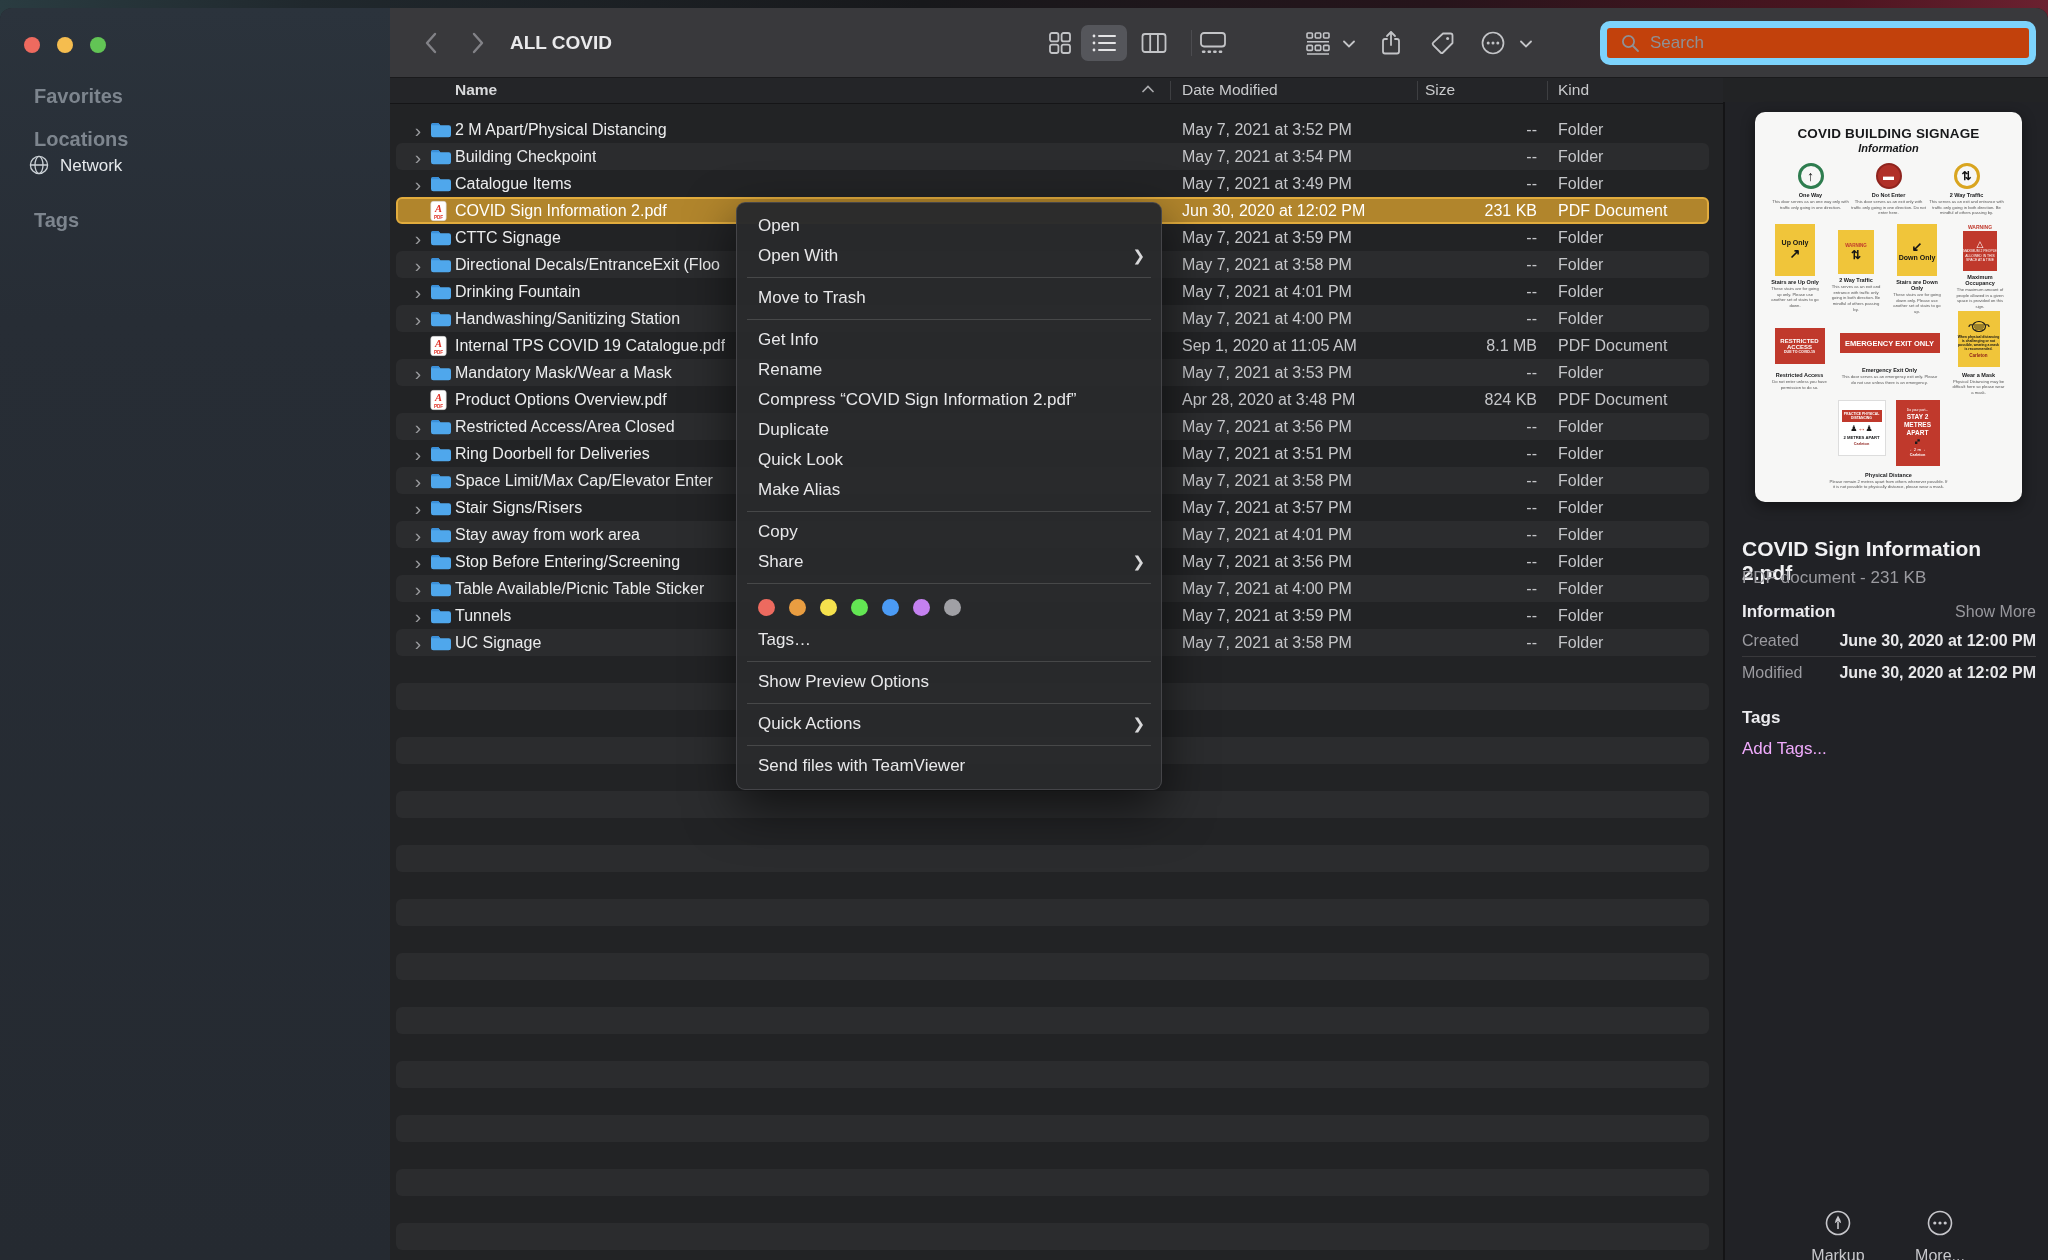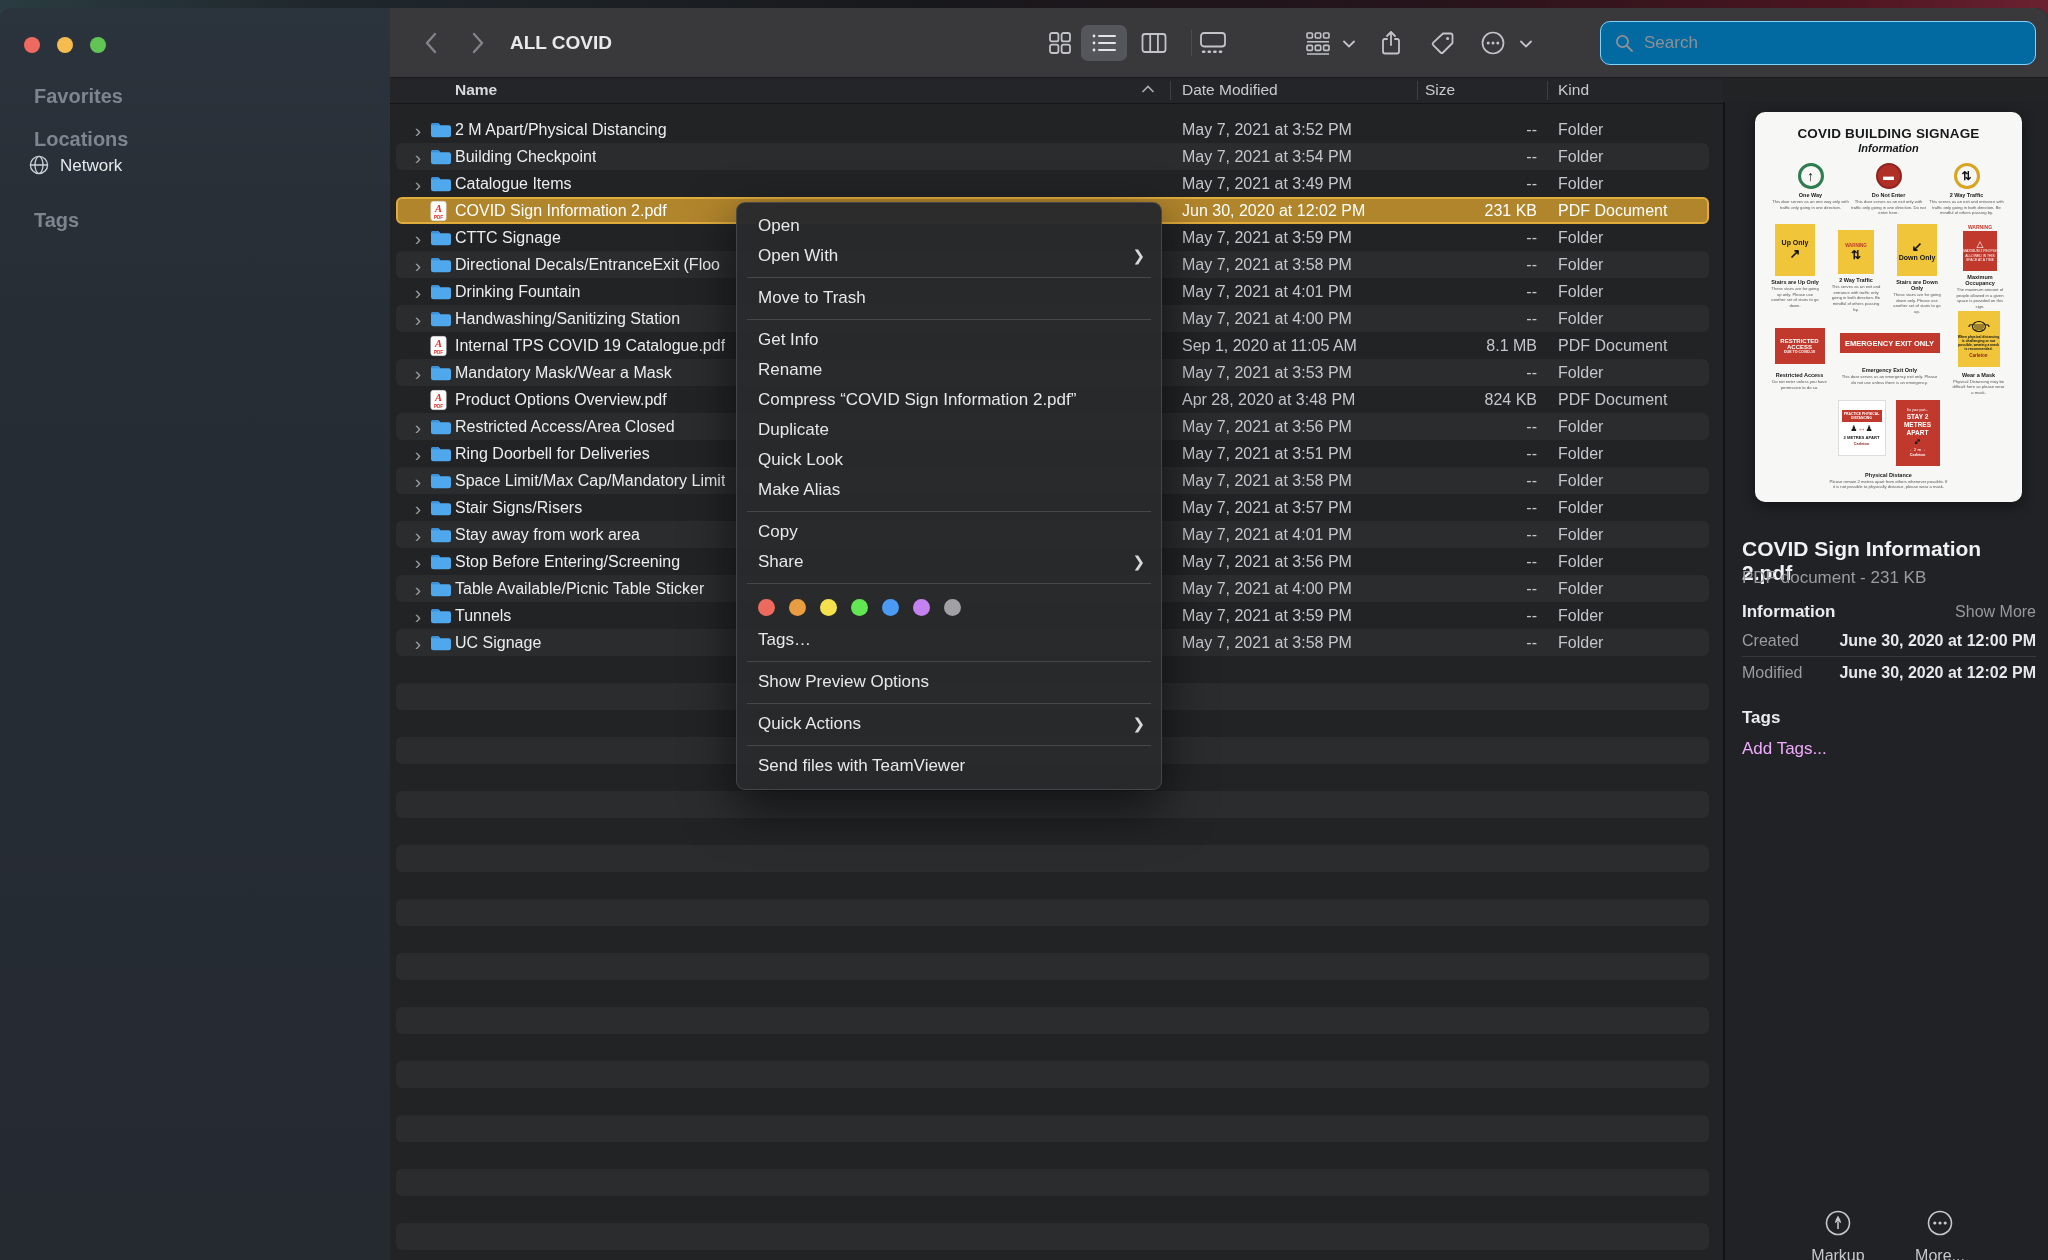--- a/index.html
+++ b/index.html
@@ -26,21 +26,21 @@
   
   .toolbar { position:absolute; left:390px; right:0; top:0; height:70px; background:#39393c; border-bottom:1px solid #1a1a1c;padding-left:8px; }
   .nav-btn { position:absolute; top:18px; width:34px; height:34px; display:flex; align-items:center; justify-content:center; }
   .win-title { position:absolute; left:120px; top:24px; font-size:19px; font-weight:700; color:#e9e9eb; }
   .tb-btn { position:absolute; top:17px; width:46px; height:36px; display:flex; align-items:center; justify-content:center; border-radius:7px; }
   .tb-btn.active { background:#55565b; }
   .tb-sep { position:absolute; top:22px; width:1px; height:26px; background:#4c4c50; }
   .chev { position:absolute; }
   .search {
     position:absolute; right:12px; top:13px; width:436px; height:44px;
-    background:#0369a1; border:1px solid #7dd3fc; border-radius:10px;
+    background:#c2410c; border:7px solid #7dd3fc; border-radius:10px;
     display:flex; align-items:center; padding:0 14px; gap:10px;
   }
   .search input { background:transparent; border:none; outline:none; color:#d8d8da; font-size:17px; width:100%; font-family:inherit; }
   .search input::placeholder { color:#8f9095; }
   
   .list-header { position:absolute; left:390px; width:1333px; top:70px; height:26px; background:#242528; border-bottom:1px solid #151517; font-size:15.5px; color:#c9cacc; }
   .lh-label { position:absolute; top:3px; }
   .lh-vsep { position:absolute; top:3px; width:1px; height:19px; background:#3e3f42; }
   
   .list-body { position:absolute; left:390px; width:1333px; top:96px; bottom:0; background:#222325; overflow:hidden; }
@@ -484,21 +484,21 @@
   </div>
         <div class="frow" style="top: 351px;">
     <span class="cell disc">›</span>
     <span class="cell ficon icon-folder">
       <svg width="22" height="17" viewBox="0 0 22 17">
         <path d="M1 4 Q1 1.6 3.4 1.6 L8.2 1.6 L10.4 3.8 L18.8 3.8 Q21 3.8 21 6 V13.4 Q21 15.8 18.6 15.8 H3.4 Q1 15.8 1 13.4 Z" fill="#4fa7ec"></path>
         <path d="M1 4.4 Q1 1.6 3.4 1.6 L8.2 1.6 L10.4 3.8 L1 3.8 Z" fill="#3b90d9"></path>
       </svg>
     </span>
 
-    <span class="cell fname">Space Limit/Max Cap/Mandatory Limit</span>
+    <span class="cell fname">Space Limit/Max Cap/Elevator Enter</span>
     <span class="cell fdate">May 7, 2021 at 3:58 PM</span>
     <span class="cell fsize">--</span>
     <span class="cell fkind">Folder</span>
   </div>
         <div class="frow" style="top: 378px;">
     <span class="cell disc">›</span>
     <span class="cell ficon icon-folder">
       <svg width="22" height="17" viewBox="0 0 22 17">
         <path d="M1 4 Q1 1.6 3.4 1.6 L8.2 1.6 L10.4 3.8 L18.8 3.8 Q21 3.8 21 6 V13.4 Q21 15.8 18.6 15.8 H3.4 Q1 15.8 1 13.4 Z" fill="#4fa7ec"></path>
         <path d="M1 4.4 Q1 1.6 3.4 1.6 L8.2 1.6 L10.4 3.8 L1 3.8 Z" fill="#3b90d9"></path>

